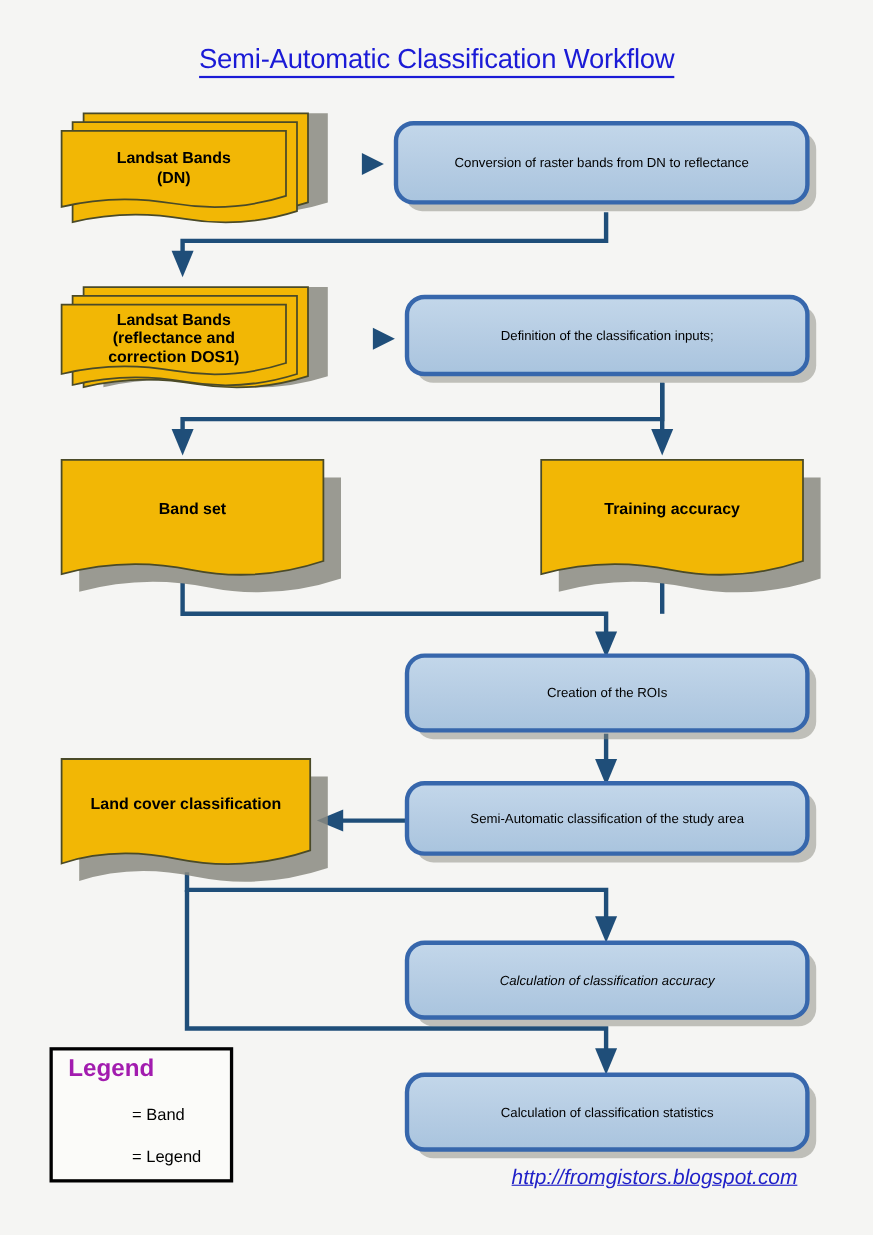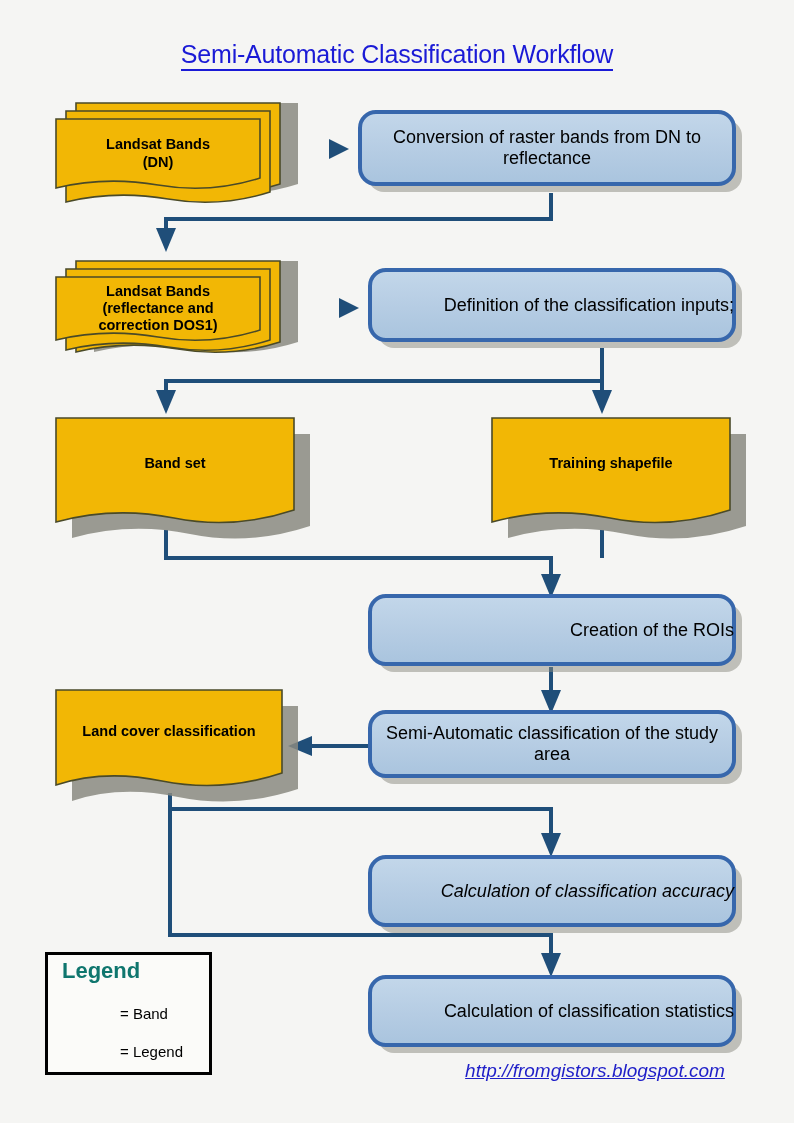--- a/index.html
+++ b/index.html
@@ -61,40 +61,39 @@
     color: #000;
     pointer-events: none;
   }
   .data-label {
     font-weight: bold;
     font-size: 14.5px;
     line-height: 1.18;
   }
   .process-label {
     font-weight: normal;
-    font-size: 18px;
-    justify-content: flex-end;
+    font-size: 12px;
   }
   .legend-box {
     position: absolute;
     left: 45px;
     top: 952px;
     width: 167px;
     height: 123px;
     border: 3px solid #000;
     background: #fbfbf9;
     box-sizing: border-box;
   }
   .legend-title {
     position: absolute;
     left: 62px;
     top: 958px;
     font-size: 22px;
     font-weight: bold;
-    color: #0f766e;
+    color: #a21caf;
   }
   .legend-text {
     position: absolute;
     font-size: 15px;
     color: #000;
   }
   .legend-data-text { left: 120px; top: 1005px; }
   .legend-process-text { left: 120px; top: 1043px; }
 </style>
 </head>
@@ -232,21 +231,21 @@
 
   <div class="node-label process-label" style="left:370px; top:270px; width:364px; height:70px;">
     <span>Definition of the classification inputs;</span>
   </div>
 
   <div class="node-label data-label" style="left:56px; top:418px; width:238px; height:92px;">
     <span>Band set</span>
   </div>
 
   <div class="node-label data-label" style="left:492px; top:418px; width:238px; height:92px;">
-    <span>Training shapefile</span>
+    <span>Training accuracy</span>
   </div>
 
   <div class="node-label process-label" style="left:370px; top:596px; width:364px; height:68px;">
     <span>Creation of the ROIs</span>
   </div>
 
   <div class="node-label data-label" style="left:56px; top:690px; width:226px; height:83px;">
     <span>Land cover classification</span>
   </div>
 

